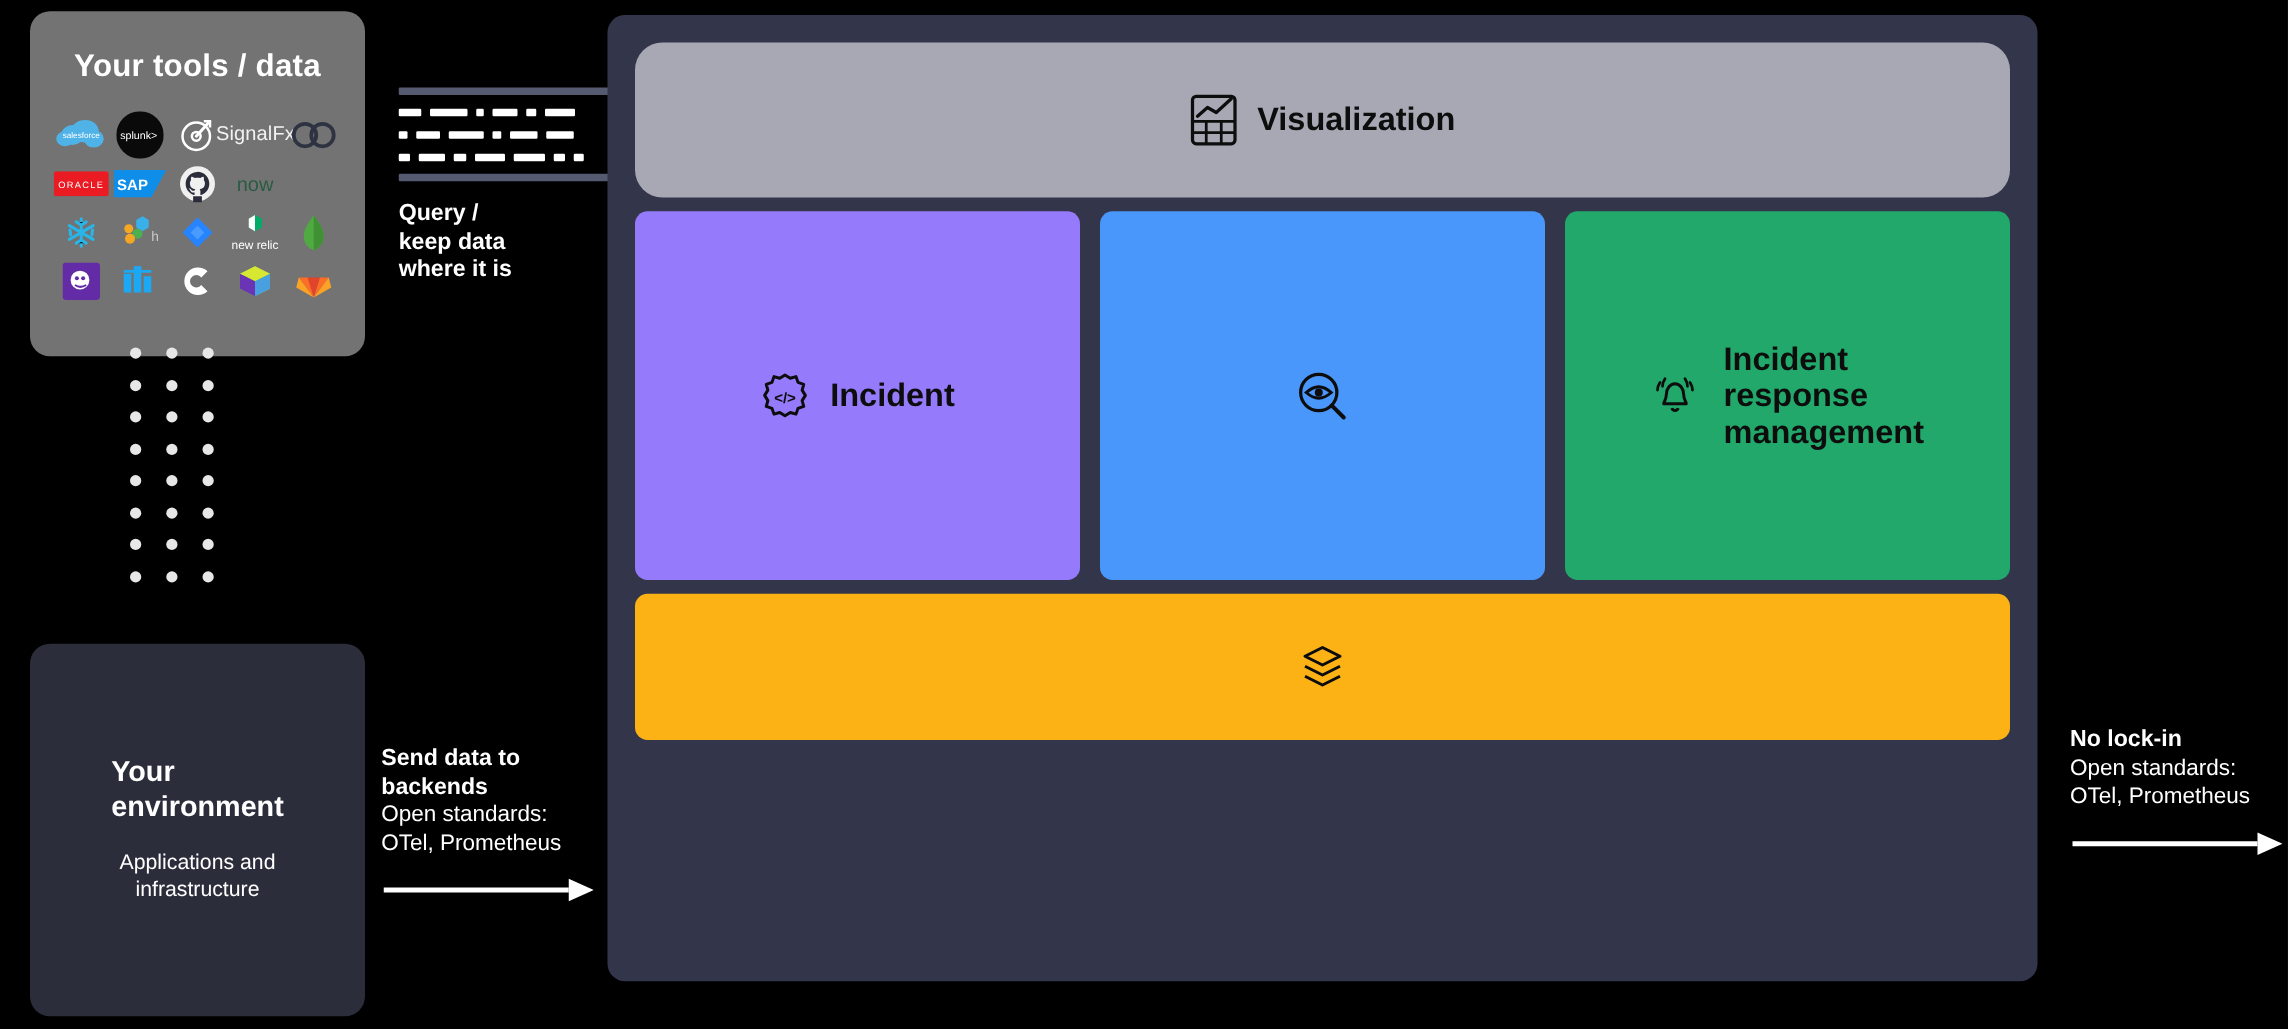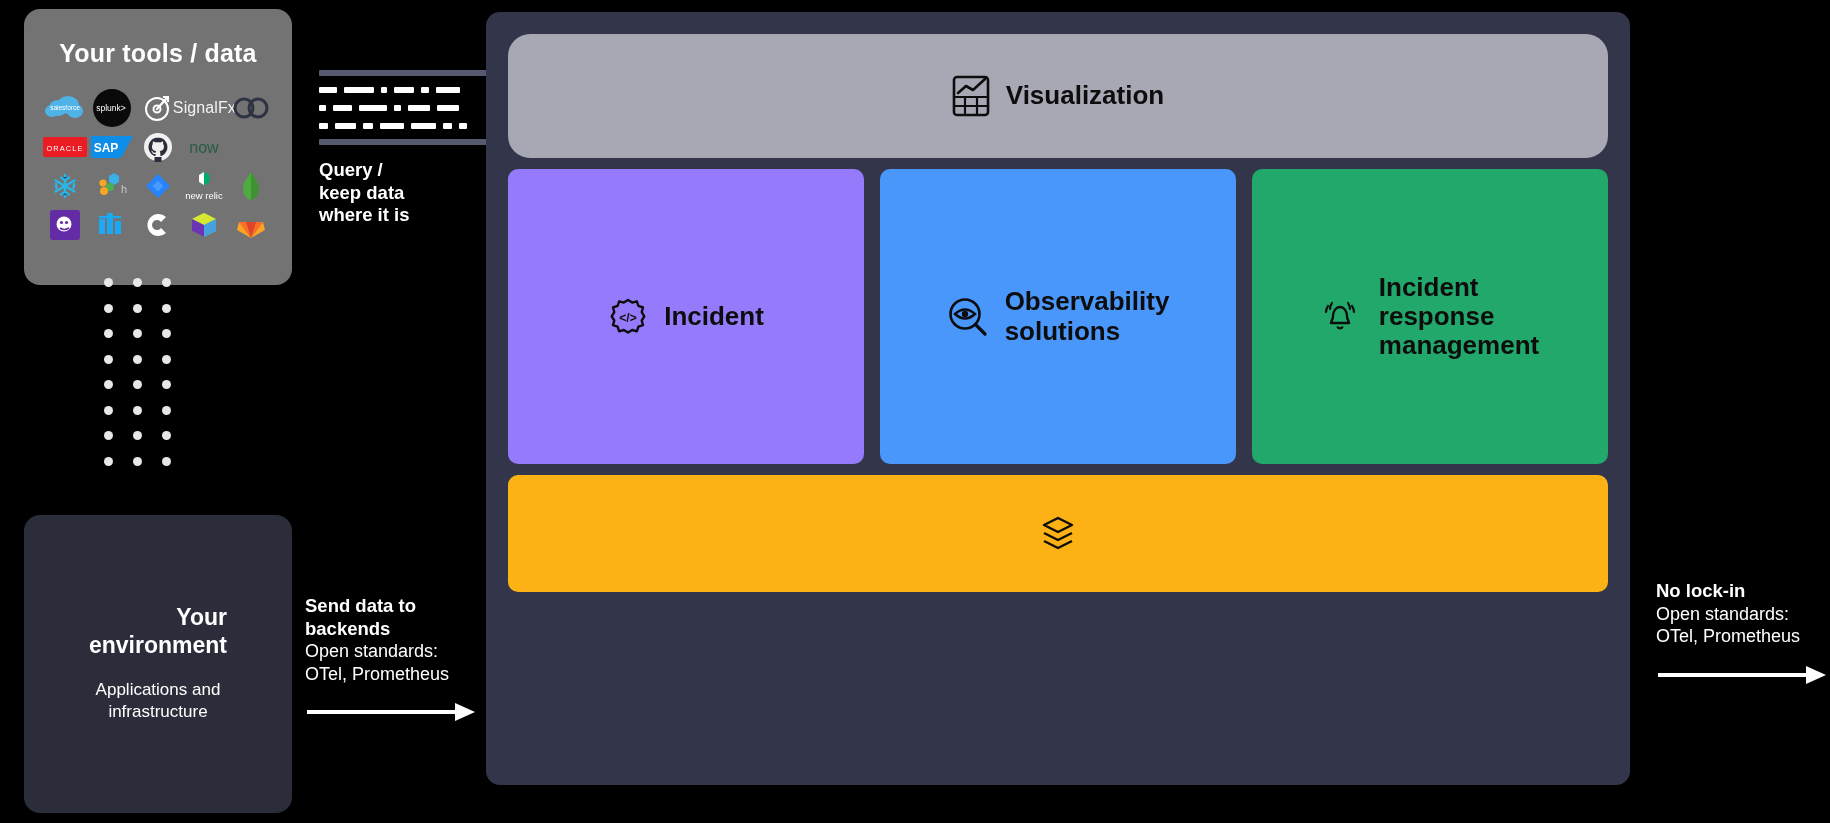--- a/index.html
+++ b/index.html
@@ -40,21 +40,21 @@
   .dot { width: 9px; height: 9px; border-radius: 50%; background: #e7e7e7; margin-bottom: 16.5px; }
 
   .panel-env {
     position: absolute; left: 24px; top: 515px;
     width: 268px; height: 298px;
     background: #2b2d3a; border-radius: 16px;
     display: flex; flex-direction: column;
     align-items: center; justify-content: center;
     padding: 0 26px;
   }
-  .env-title { color: #fff; font-size: 23px; font-weight: bold; text-align: right; line-height: 1.18; }
+  .env-title { color: #fff; font-size: 23px; font-weight: bold; text-align: left; line-height: 1.18; }
   .env-sub { color: #ffffff; font-size: 17px; text-align: center; line-height: 1.32; margin-top: 20px; font-weight: 400; }
 
   
   .query-block { position: absolute; left: 305px; top: 70px; width: 175px; margin-left: 14px; }
   .dash-art { width: 168px; }
   .dash-row { display: flex; align-items: center; height: 9px; margin-bottom: 9px; }
   .dash-row .seg { background: #ffffff; height: 6px; border-radius: 1px; margin-right: 7px; }
   .bar-solid { background: #565a70; height: 6px; width: 168px; border-radius: 1px; }
   .annot-title { color: #ffffff; font-size: 18.5px; font-weight: bold; line-height: 1.22; margin-top: 14px; }
   .annot-body { color: #ffffff; font-size: 18px; font-weight: 400; line-height: 1.25; }
@@ -391,24 +391,20 @@
       </div>
 
       <div class="card card-obs">
         <div class="card-inner">
           <svg width="42" height="42" viewBox="0 0 42 42">
             <circle cx="18" cy="18" r="14.5" fill="none" stroke="#0d0d0d" stroke-width="2.6"></circle>
             <path d="M8 18 Q18 9 28 18 Q18 27 8 18 Z" fill="none" stroke="#0d0d0d" stroke-width="2.4"></path>
             <circle cx="18" cy="18" r="3.2" fill="#0d0d0d"></circle>
             <line x1="28.5" y1="28.5" x2="38" y2="38" stroke="#0d0d0d" stroke-width="3.2" stroke-linecap="round"></line>
           </svg>
-          <span class="card-label">
-            <span>Observability</span><br>
-            <span>solutions</span>
-          </span>
         </div>
       </div>
 
       <div class="card card-inc">
         <div class="card-inner">
           <svg width="42" height="42" viewBox="0 0 42 42">
             <path d="M10 28 c0-2 2-3 2-7 0-5 3-9 7-9 s7 4 7 9 c0 4 2 5 2 7 Z" fill="none" stroke="#0d0d0d" stroke-width="2.4" stroke-linejoin="round"></path>
             <path d="M16.5 31.5 a2.6 2.6 0 0 0 5 0" fill="none" stroke="#0d0d0d" stroke-width="2.4"></path>
             <path d="M7 11 q-2 3 -2 6" fill="none" stroke="#0d0d0d" stroke-width="2.2" stroke-linecap="round"></path>
             <path d="M11 8 q-2 3 -2 6" fill="none" stroke="#0d0d0d" stroke-width="2.2" stroke-linecap="round"></path>

